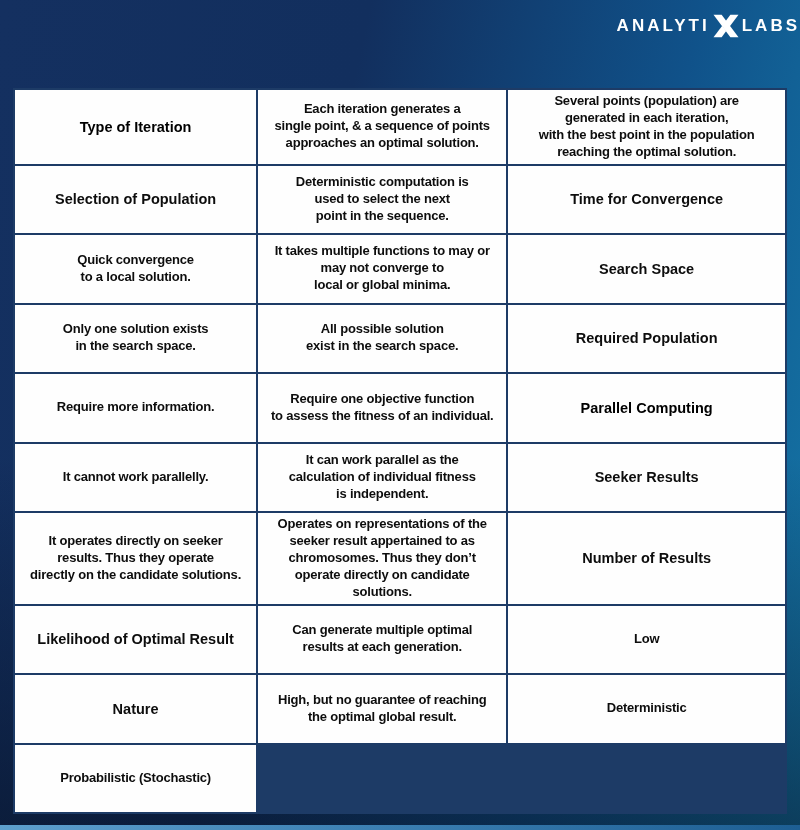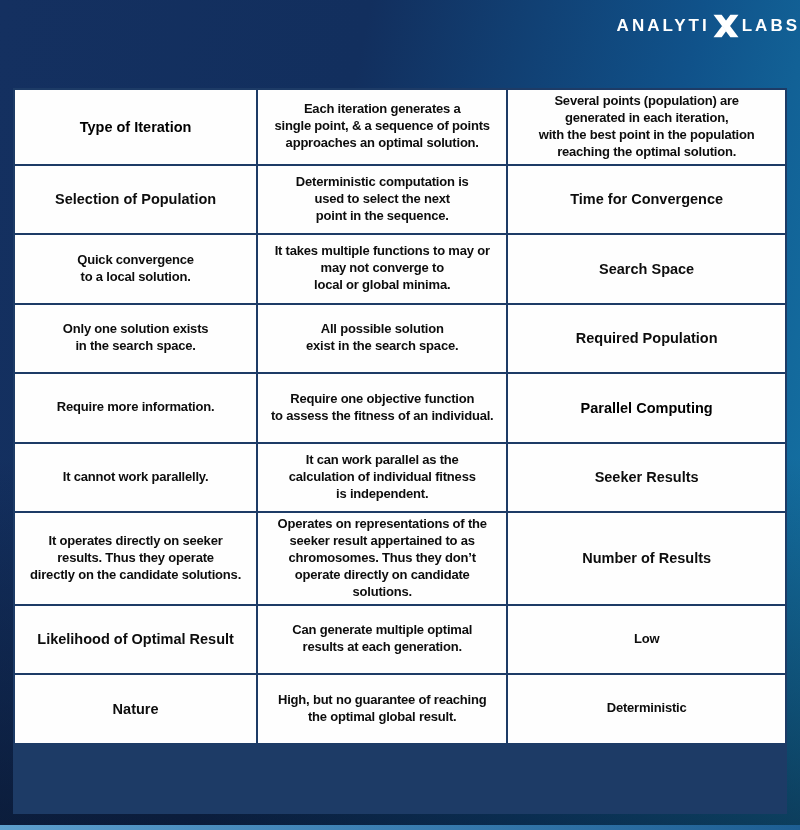--- a/index.html
+++ b/index.html
@@ -139,18 +139,19 @@
     <div class="cell label">Likelihood of Optimal Result</div>
 
     <div class="cell body">Can generate multiple optimal
 results at each generation.</div>
     <div class="cell body">Low</div>
     <div class="cell label">Nature</div>
 
     <div class="cell body">High, but no guarantee of reaching
 the optimal global result.</div>
     <div class="cell body">Deterministic</div>
+    <div class="cell body">Probabilistic (Stochastic)</div>
 
   </div>
 
   <div class="bottom-strip"></div>
 
 </div>
 
 </body></html>

